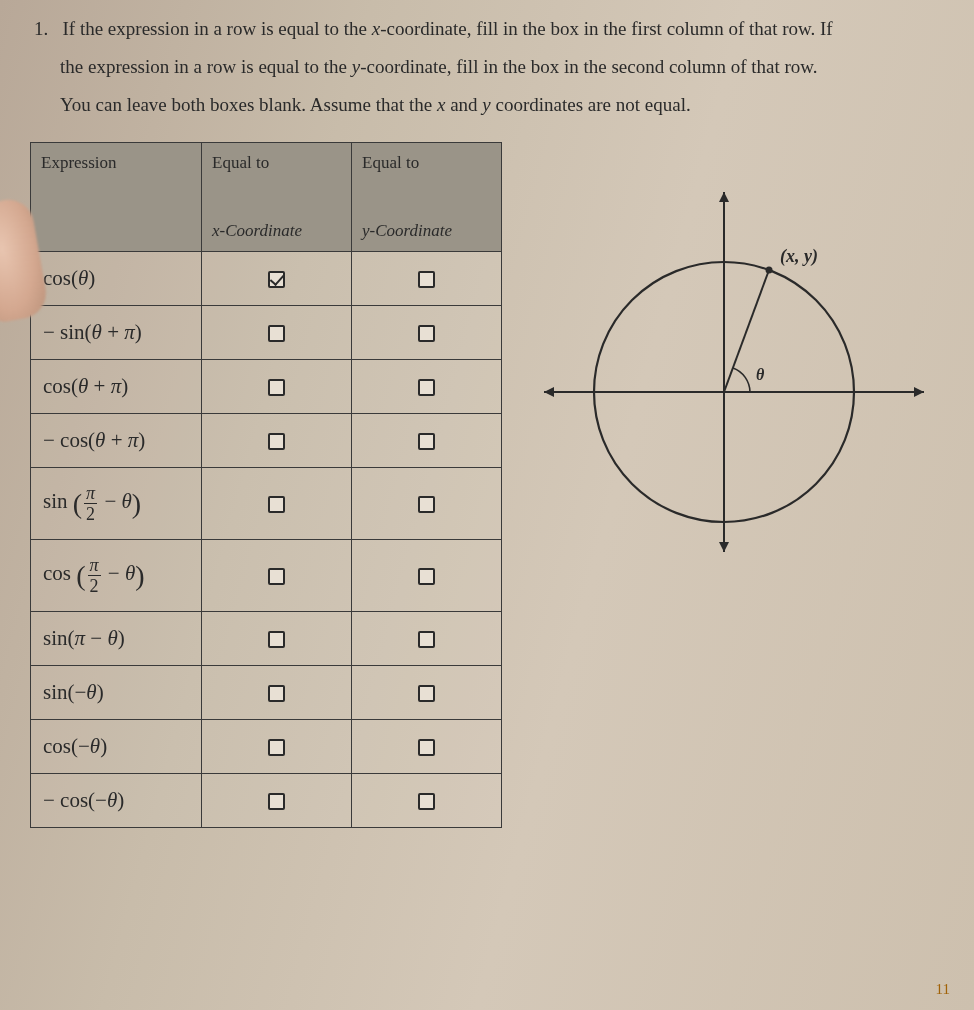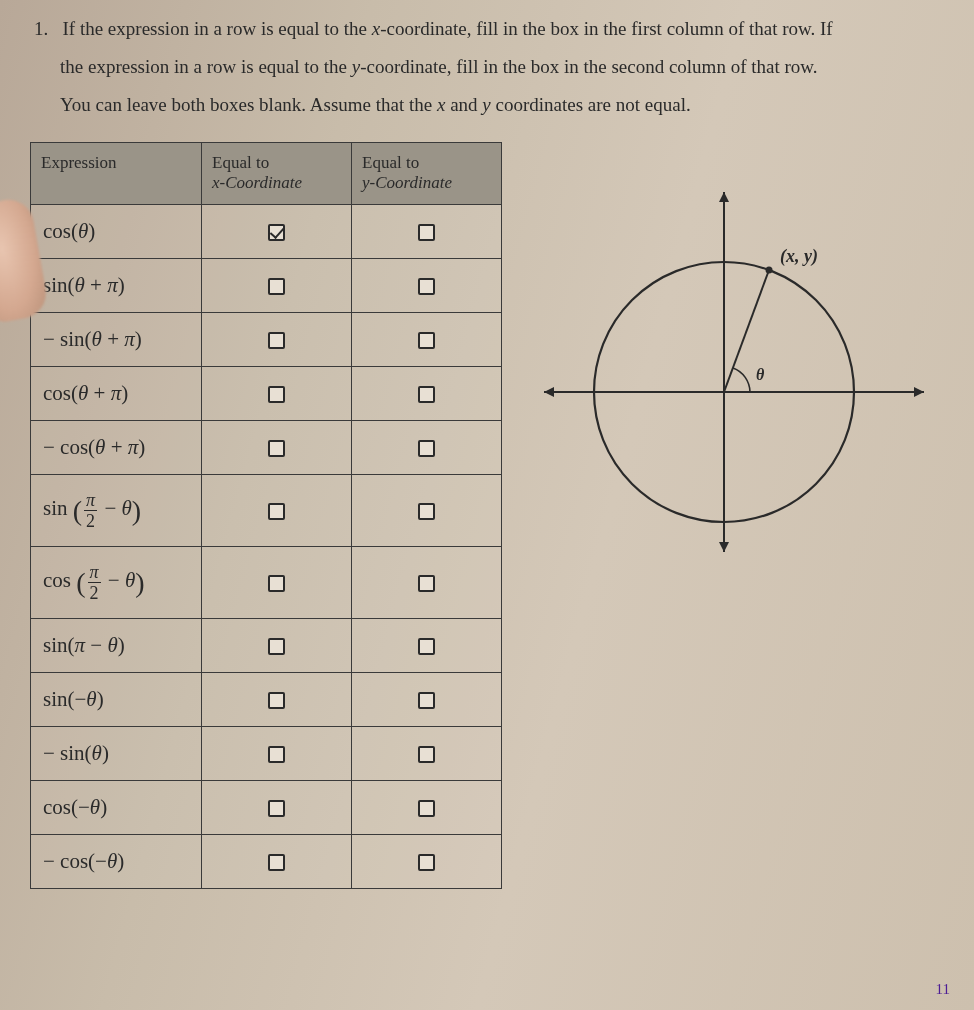--- a/index.html
+++ b/index.html
@@ -55,21 +55,21 @@
   th {
     background: #9a9488;
     font-weight: 500;
     font-size: 17px;
     text-align: left;
     padding: 10px 10px;
     height: 62px;
     vertical-align: top;
   }
   th .hdr-line1 { display: block; }
-  th .hdr-line2 { display: block; font-style: italic; }
+  th .hdr-line2 { display: block; font-style: italic; margin-top: 48px; }
   td.expr {
     font-family: 'Times New Roman', serif;
     font-size: 21px;
     padding: 8px 12px;
     height: 54px;
   }
   td.expr.tall { height: 72px; }
   td.chk {
     text-align: center;
     width: 150px;
@@ -111,21 +111,21 @@
     display: flex;
     justify-content: flex-end;
     padding-top: 20px;
     font-weight: bold;
   }
   .pagenum {
     position: absolute;
     right: 24px;
     bottom: 12px;
     font-size: 15px;
-    color: #4c1d95;
+    color: #a16207;
     font-weight: 500;
   }
 </style>
 </head>
 <body>
 
 <div class="page">
   <div class="finger"></div>
 
   <div class="question">
@@ -152,25 +152,20 @@
           </th>
         </tr>
       </thead>
       <tbody id="table-body">
           <tr>
             <td class="expr">cos(<span class="italic">θ</span>)</td>
             <td class="chk"><span class="checkbox checked"></span></td>
             <td class="chk"><span class="checkbox"></span></td>
           </tr>
           <tr>
-            <td class="expr">sin(<span class="italic">θ</span> + <span class="italic">π</span>)</td>
-            <td class="chk"><span class="checkbox"></span></td>
-            <td class="chk"><span class="checkbox"></span></td>
-          </tr>
-          <tr>
             <td class="expr">− sin(<span class="italic">θ</span> + <span class="italic">π</span>)</td>
             <td class="chk"><span class="checkbox"></span></td>
             <td class="chk"><span class="checkbox"></span></td>
           </tr>
           <tr>
             <td class="expr">cos(<span class="italic">θ</span> + <span class="italic">π</span>)</td>
             <td class="chk"><span class="checkbox"></span></td>
             <td class="chk"><span class="checkbox"></span></td>
           </tr>
           <tr>
@@ -188,25 +183,20 @@
             <td class="chk"><span class="checkbox"></span></td>
             <td class="chk"><span class="checkbox"></span></td>
           </tr>
           <tr>
             <td class="expr">sin(<span class="italic">π</span> − <span class="italic">θ</span>)</td>
             <td class="chk"><span class="checkbox"></span></td>
             <td class="chk"><span class="checkbox"></span></td>
           </tr>
           <tr>
             <td class="expr">sin(−<span class="italic">θ</span>)</td>
-            <td class="chk"><span class="checkbox"></span></td>
-            <td class="chk"><span class="checkbox"></span></td>
-          </tr>
-          <tr>
-            <td class="expr">− sin(<span class="italic">θ</span>)</td>
             <td class="chk"><span class="checkbox"></span></td>
             <td class="chk"><span class="checkbox"></span></td>
           </tr>
           <tr>
             <td class="expr">cos(−<span class="italic">θ</span>)</td>
             <td class="chk"><span class="checkbox"></span></td>
             <td class="chk"><span class="checkbox"></span></td>
           </tr>
           <tr>
             <td class="expr">− cos(−<span class="italic">θ</span>)</td>

